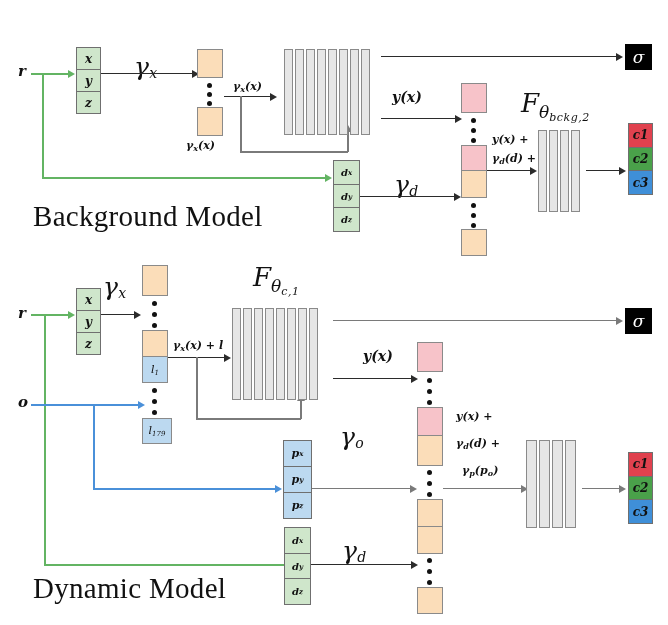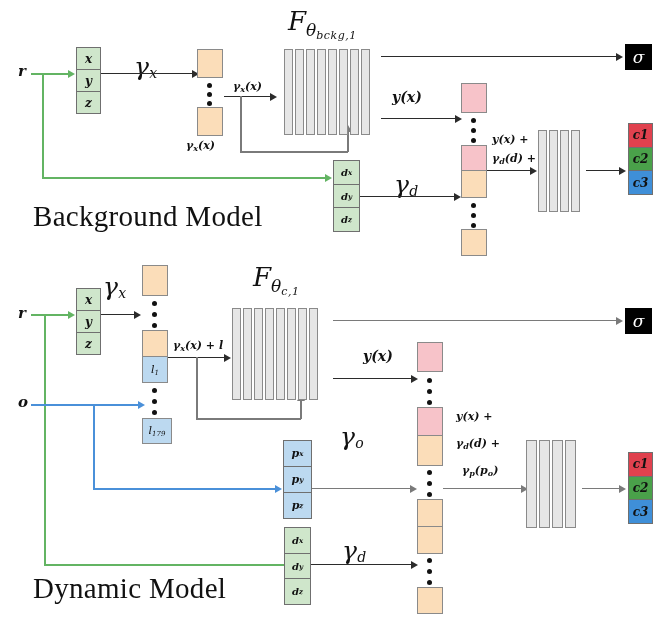--- a/index.html
+++ b/index.html
@@ -106,21 +106,20 @@
 
 <div class="lbl small" style="left:233px;top:80px;">γ<span class="sb">x</span>(<b>x</b>)</div>
 <div class="ln" style="left:224px;top:96px;width:50px;height:1px;"></div>
 <div class="arw" style="left:270px;top:93px;"></div>
 
 <div class="ln gray" style="left:240px;top:96px;width:1.5px;height:56px;"></div>
 <div class="ln gray" style="left:240px;top:151px;width:108px;height:1.5px;"></div>
 <div class="ln gray" style="left:347px;top:131px;width:1.5px;height:21px;"></div>
 <div class="arwup" style="left:344px;top:125px;"></div>
 
-<div class="lbl ftitle" style="left:288px;top:6px;"><span>F</span><span class="s1">θ</span><span class="s2">bckg,1</span></div>
 
 <div class="mlp" style="left:284px;top:49px;width:97px;height:86px;">
   <div class="bar" style="width:9px"></div>
   <div class="bar" style="width:9px"></div>
   <div class="bar" style="width:9px"></div>
   <div class="bar" style="width:9px"></div>
   <div class="bar" style="width:9px"></div>
   <div class="bar" style="width:9px"></div>
   <div class="bar" style="width:9px"></div>
   <div class="bar" style="width:9px"></div>
@@ -144,20 +143,21 @@
 <div class="dot" style="left:471px;top:213px;"></div>
 <div class="dot" style="left:471px;top:223px;"></div>
 <div class="fblk f-orange" style="left:461px;top:229px;width:26px;height:27px;"></div>
 
 <div class="lbl small" style="left:492px;top:133px;"><b>y</b>(<b>x</b>) +</div>
 <div class="lbl small" style="left:492px;top:152px;">γ<span class="sb">d</span>(<b>d</b>) +</div>
 
 <div class="ln" style="left:487px;top:170px;width:45px;height:1px;"></div>
 <div class="arw" style="left:530px;top:167px;"></div>
 
+<div class="lbl ftitle" style="left:521px;top:88px;"><span>F</span><span class="s1">θ</span><span class="s2">bckg,2</span></div>
 
 <div class="mlp" style="left:538px;top:130px;width:48px;height:82px;">
   <div class="bar" style="width:9px"></div>
   <div class="bar" style="width:9px"></div>
   <div class="bar" style="width:9px"></div>
   <div class="bar" style="width:9px"></div>
 </div>
 
 <div class="ln" style="left:586px;top:170px;width:35px;height:1px;"></div>
 <div class="arw" style="left:619px;top:167px;"></div>

